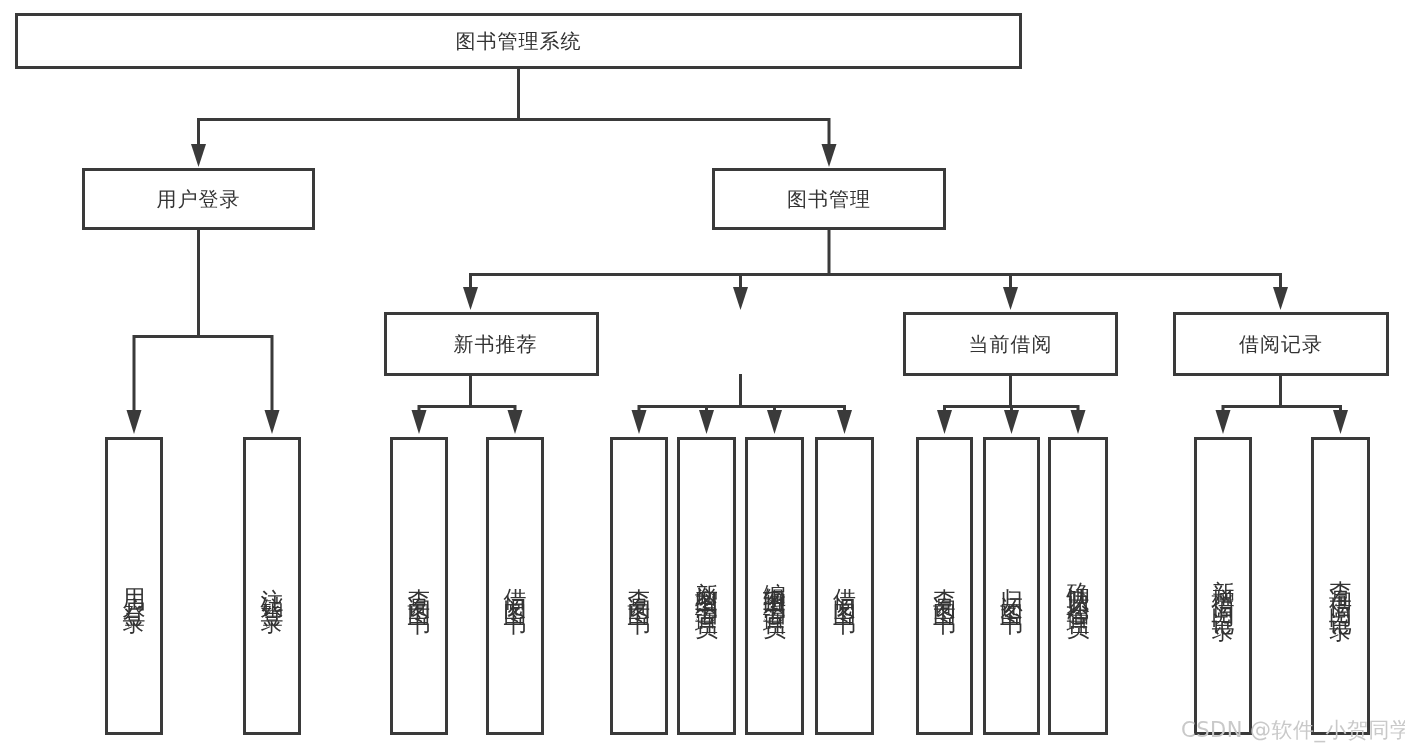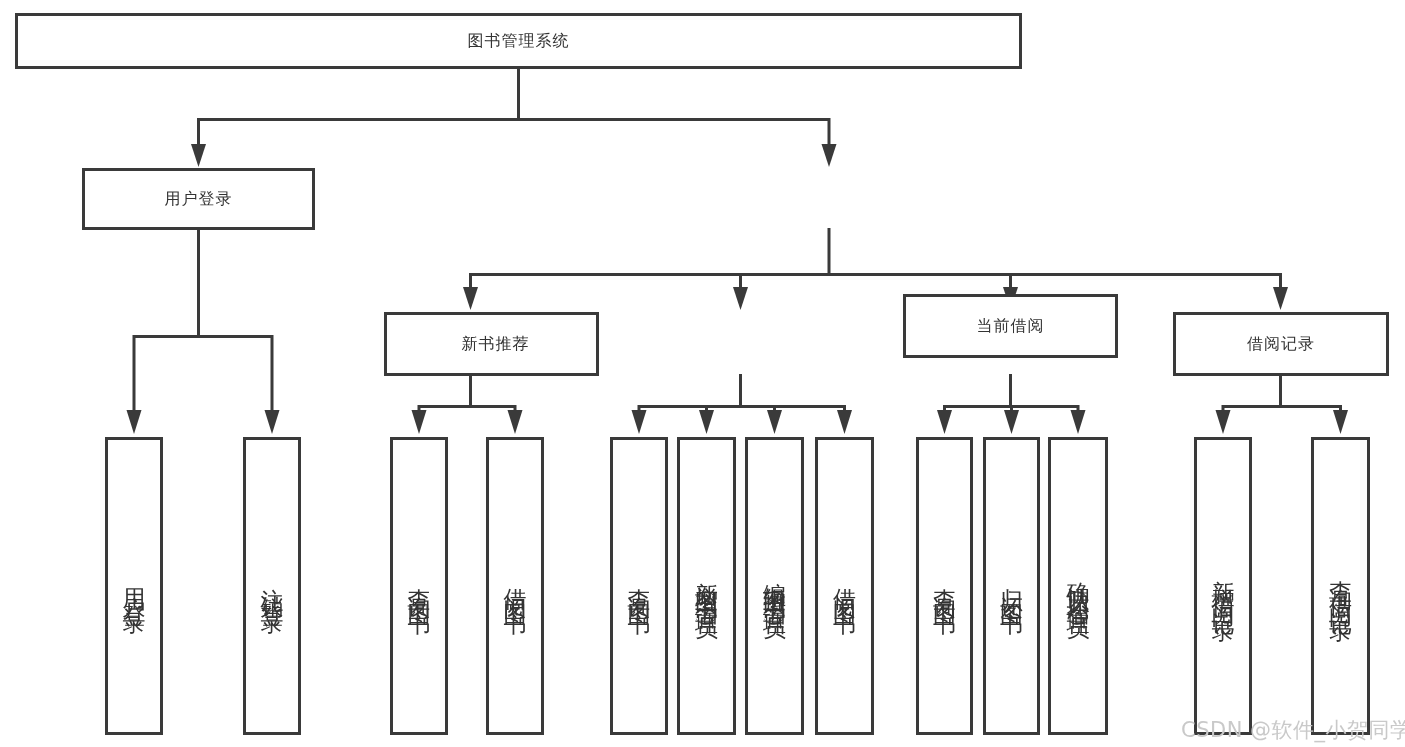--- a/index.html
+++ b/index.html
@@ -26,21 +26,21 @@
     position: absolute;
     background: #ffffff;
     border: 3px solid #3a3a3a;
     box-sizing: border-box;
     display: flex;
     align-items: center;
     justify-content: center;
     z-index: 1;
   }
   .node-h .label {
-    font-size: 16px;
+    font-size: 20px;
     letter-spacing: 1px;
     white-space: nowrap;
   }
   .node-v .label {
     writing-mode: vertical-rl;
     text-orientation: mixed;
     font-size: 23px;
     line-height: 1;
     letter-spacing: 8px;
     white-space: nowrap;
@@ -107,25 +107,28 @@
     </g>
   </svg>
 
   <div class="node node-h" style="left:15px;top:13px;width:1007px;height:56px;">
     <span class="label">图书管理系统</span>
   </div>
 
   <div class="node node-h" style="left:82px;top:168px;width:233px;height:62px;">
     <span class="label">用户登录</span>
   </div>
+  <div class="node node-h" style="left:712px;top:168px;width:234px;height:62px;">
+    <span class="label">图书管理</span>
+  </div>
 
   <div class="node node-h" style="left:384px;top:312px;width:215px;height:64px;padding-left:8px;">
     <span class="label">新书推荐</span>
   </div>
-  <div class="node node-h" style="left:903px;top:294px;width:215px;height:64px;">
+  <div class="node node-h" style="left:903px;top:312px;width:215px;height:64px;">
     <span class="label">当前借阅</span>
   </div>
   <div class="node node-h" style="left:1173px;top:312px;width:216px;height:64px;">
     <span class="label">借阅记录</span>
   </div>
 
   <div class="node node-v" style="left:105px;top:437px;width:58px;height:298px;">
     <span class="label">用户登录</span>
   </div>
   <div class="node node-v" style="left:243px;top:437px;width:58px;height:298px;">

